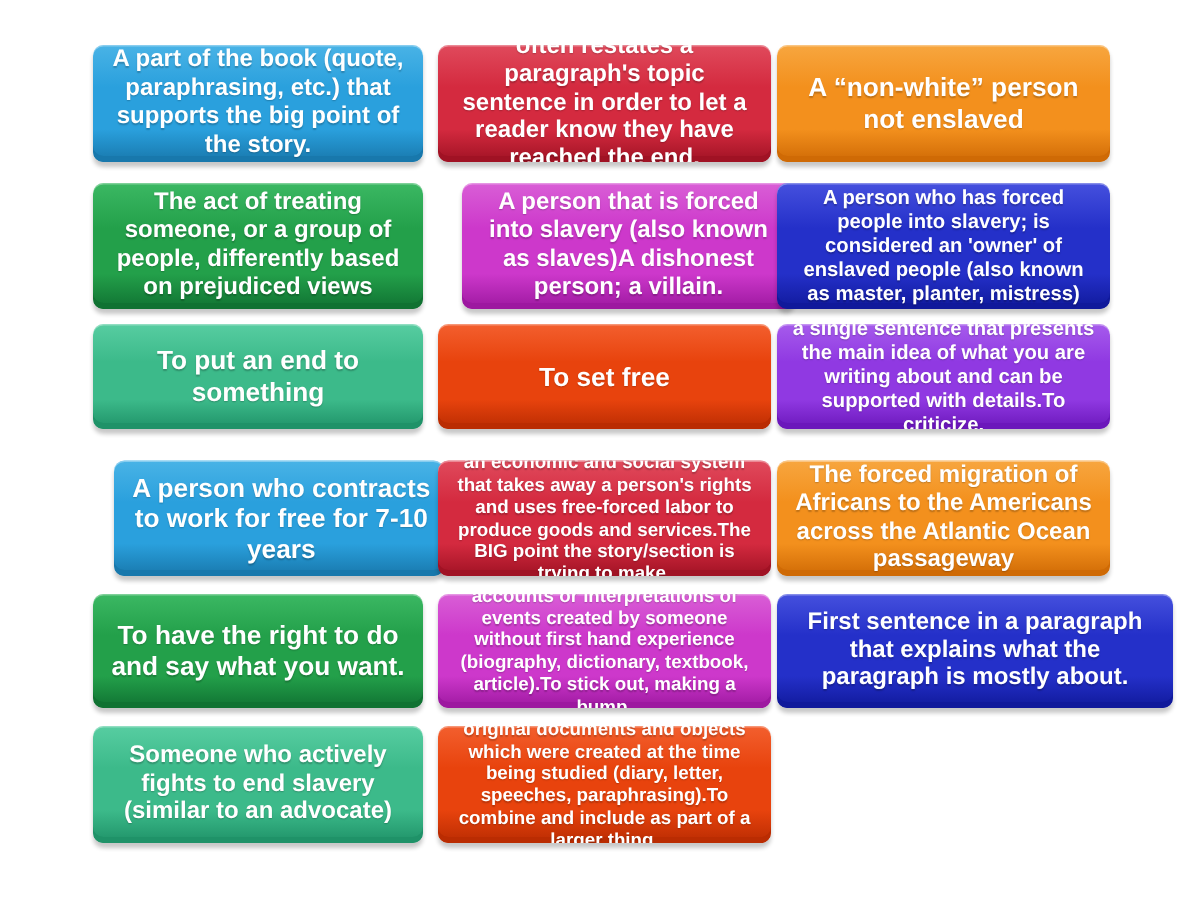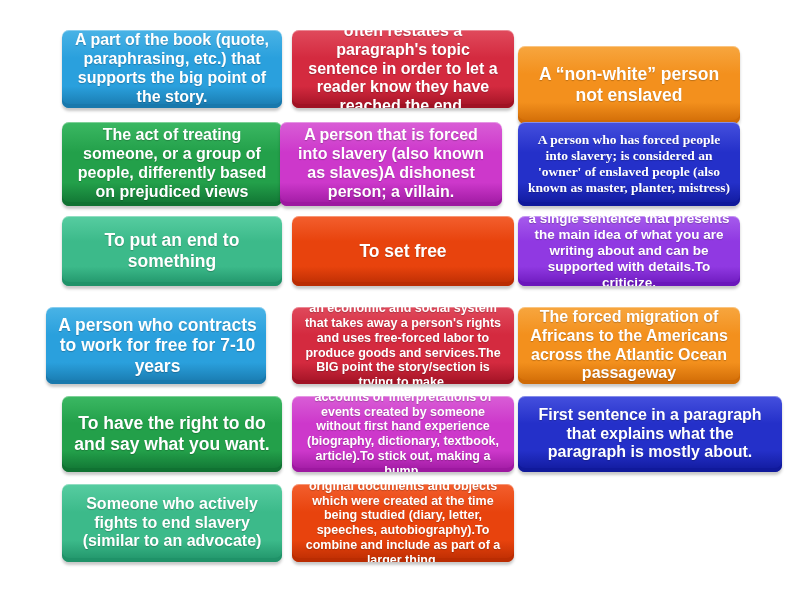--- a/index.html
+++ b/index.html
@@ -50,42 +50,42 @@
 </head>
 <body>
 
 <div id="board">
     <div class="tile fs-md" style="left: 62px; top: 30px; width: 220px; height: 78px; background: linear-gradient(rgb(73, 179, 230) 0%, rgb(42, 160, 221) 36%, rgb(42, 160, 221) 72%, rgb(24, 120, 172) 100%); box-shadow: rgba(255, 255, 255, 0.35) 0px 1px 0px inset, rgb(24, 120, 172) 0px -4px 0px inset, rgba(0, 0, 0, 0.22) 0px 3px 3px; align-items: center;">
       <span class="txt">A part of the book (quote, paraphrasing, etc.) that supports the big point of the story.</span>
     </div>
     <div class="tile fs-md" style="left: 292px; top: 30px; width: 222px; height: 78px; background: linear-gradient(rgb(224, 74, 92) 0%, rgb(212, 42, 63) 36%, rgb(212, 42, 63) 72%, rgb(160, 18, 36) 100%); box-shadow: rgba(255, 255, 255, 0.35) 0px 1px 0px inset, rgb(160, 18, 36) 0px -4px 0px inset, rgba(0, 0, 0, 0.22) 0px 3px 3px;">
       <span class="txt">often restates a paragraph's topic sentence in order to let a reader know they have reached the end.</span>
     </div>
-    <div class="tile fs-lg" style="left: 518px; top: 30px; width: 222px; height: 78px; background: linear-gradient(rgb(247, 166, 63) 0%, rgb(243, 144, 29) 36%, rgb(243, 144, 29) 72%, rgb(207, 106, 5) 100%); box-shadow: rgba(255, 255, 255, 0.35) 0px 1px 0px inset, rgb(207, 106, 5) 0px -4px 0px inset, rgba(0, 0, 0, 0.22) 0px 3px 3px; margin-top: 16px;">
+    <div class="tile fs-lg" style="left: 518px; top: 30px; width: 222px; height: 78px; background: linear-gradient(rgb(247, 166, 63) 0%, rgb(243, 144, 29) 36%, rgb(243, 144, 29) 72%, rgb(207, 106, 5) 100%); box-shadow: rgba(255, 255, 255, 0.35) 0px 1px 0px inset, rgb(207, 106, 5) 0px -4px 0px inset, rgba(0, 0, 0, 0.22) 0px 3px 3px;">
       <span class="txt">A “non-white” person not enslaved</span>
     </div>
     <div class="tile fs-md" style="left: 62px; top: 122px; width: 220px; height: 84px; background: linear-gradient(rgb(59, 184, 99) 0%, rgb(35, 160, 74) 36%, rgb(35, 160, 74) 72%, rgb(16, 114, 50) 100%); box-shadow: rgba(255, 255, 255, 0.35) 0px 1px 0px inset, rgb(16, 114, 50) 0px -4px 0px inset, rgba(0, 0, 0, 0.22) 0px 3px 3px; text-align: center;">
       <span class="txt">The act of treating someone, or a group of people, differently based on prejudiced views</span>
     </div>
-    <div class="tile fs-md" style="left: 280px; top: 122px; width: 222px; height: 84px; background: linear-gradient(rgb(217, 94, 214) 0%, rgb(205, 56, 203) 36%, rgb(205, 56, 203) 72%, rgb(157, 24, 160) 100%); box-shadow: rgba(255, 255, 255, 0.35) 0px 1px 0px inset, rgb(157, 24, 160) 0px -4px 0px inset, rgba(0, 0, 0, 0.22) 0px 3px 3px;">
+    <div class="tile fs-md" style="left: 308px; top: 122px; width: 222px; height: 84px; background: linear-gradient(rgb(217, 94, 214) 0%, rgb(205, 56, 203) 36%, rgb(205, 56, 203) 72%, rgb(157, 24, 160) 100%); box-shadow: rgba(255, 255, 255, 0.35) 0px 1px 0px inset, rgb(157, 24, 160) 0px -4px 0px inset, rgba(0, 0, 0, 0.22) 0px 3px 3px;">
       <span class="txt">A person that is forced into slavery (also known as slaves)A dishonest person; a villain.</span>
     </div>
-    <div class="tile fs-sm" style="left: 518px; top: 122px; width: 222px; height: 84px; background: linear-gradient(rgb(69, 80, 222) 0%, rgb(36, 48, 201) 36%, rgb(36, 48, 201) 72%, rgb(16, 25, 155) 100%); box-shadow: rgba(255, 255, 255, 0.35) 0px 1px 0px inset, rgb(16, 25, 155) 0px -4px 0px inset, rgba(0, 0, 0, 0.22) 0px 3px 3px; font-family: Liberation Serif, serif;">
+    <div class="tile fs-sm" style="left: 518px; top: 122px; width: 222px; height: 84px; background: linear-gradient(rgb(69, 80, 222) 0%, rgb(36, 48, 201) 36%, rgb(36, 48, 201) 72%, rgb(16, 25, 155) 100%); box-shadow: rgba(255, 255, 255, 0.35) 0px 1px 0px inset, rgb(16, 25, 155) 0px -4px 0px inset, rgba(0, 0, 0, 0.22) 0px 3px 3px;">
       <span class="txt">A person who has forced people into slavery; is considered an 'owner' of enslaved people (also known as master, planter, mistress)</span>
     </div>
     <div class="tile fs-lg" style="left: 62px; top: 216px; width: 220px; height: 70px; background: linear-gradient(rgb(87, 205, 161) 0%, rgb(60, 186, 138) 36%, rgb(60, 186, 138) 72%, rgb(31, 146, 104) 100%); box-shadow: rgba(255, 255, 255, 0.35) 0px 1px 0px inset, rgb(31, 146, 104) 0px -4px 0px inset, rgba(0, 0, 0, 0.22) 0px 3px 3px;">
       <span class="txt">To put an end to something</span>
     </div>
     <div class="tile fs-sm" style="left: 518px; top: 216px; width: 222px; height: 70px; background: linear-gradient(rgb(166, 91, 236) 0%, rgb(144, 57, 226) 36%, rgb(144, 57, 226) 72%, rgb(107, 23, 187) 100%); box-shadow: rgba(255, 255, 255, 0.35) 0px 1px 0px inset, rgb(107, 23, 187) 0px -4px 0px inset, rgba(0, 0, 0, 0.22) 0px 3px 3px;">
       <span class="txt">a single sentence that presents the main idea of what you are writing about and can be supported with details.To criticize.</span>
     </div>
     <div class="tile fs-lg" style="left: 292px; top: 216px; width: 222px; height: 70px; background: linear-gradient(rgb(243, 95, 46) 0%, rgb(232, 67, 13) 36%, rgb(232, 67, 13) 72%, rgb(186, 44, 2) 100%); box-shadow: rgba(255, 255, 255, 0.35) 0px 1px 0px inset, rgb(186, 44, 2) 0px -4px 0px inset, rgba(0, 0, 0, 0.22) 0px 3px 3px;">
       <span class="txt">To set free</span>
     </div>
-    <div class="tile fs-lg" style="left: 46px; top: 307px; width: 220px; height: 77px; background: linear-gradient(rgb(73, 179, 230) 0%, rgb(42, 160, 221) 36%, rgb(42, 160, 221) 72%, rgb(24, 120, 172) 100%); box-shadow: rgba(255, 255, 255, 0.35) 0px 1px 0px inset, rgb(24, 120, 172) 0px -4px 0px inset, rgba(0, 0, 0, 0.22) 0px 3px 3px; padding-left: 12px;">
+    <div class="tile fs-lg" style="left: 76px; top: 307px; width: 220px; height: 77px; background: linear-gradient(rgb(73, 179, 230) 0%, rgb(42, 160, 221) 36%, rgb(42, 160, 221) 72%, rgb(24, 120, 172) 100%); box-shadow: rgba(255, 255, 255, 0.35) 0px 1px 0px inset, rgb(24, 120, 172) 0px -4px 0px inset, rgba(0, 0, 0, 0.22) 0px 3px 3px; padding-left: 12px;">
       <span class="txt">A person who contracts to work for free for 7-10 years</span>
     </div>
     <div class="tile fs-xs" style="left: 292px; top: 307px; width: 222px; height: 77px; background: linear-gradient(rgb(224, 74, 92) 0%, rgb(212, 42, 63) 36%, rgb(212, 42, 63) 72%, rgb(160, 18, 36) 100%); box-shadow: rgba(255, 255, 255, 0.35) 0px 1px 0px inset, rgb(160, 18, 36) 0px -4px 0px inset, rgba(0, 0, 0, 0.22) 0px 3px 3px;">
       <span class="txt">an economic and social system that takes away a person's rights and uses free-forced labor to produce goods and services.The BIG point the story/section is trying to make.</span>
     </div>
     <div class="tile fs-md" style="left: 518px; top: 307px; width: 222px; height: 77px; background: linear-gradient(rgb(247, 166, 63) 0%, rgb(243, 144, 29) 36%, rgb(243, 144, 29) 72%, rgb(207, 106, 5) 100%); box-shadow: rgba(255, 255, 255, 0.35) 0px 1px 0px inset, rgb(207, 106, 5) 0px -4px 0px inset, rgba(0, 0, 0, 0.22) 0px 3px 3px;">
       <span class="txt">The forced migration of Africans to the Americans across the Atlantic Ocean passageway</span>
     </div>
     <div class="tile fs-lg" style="left: 62px; top: 396px; width: 220px; height: 76px; background: linear-gradient(rgb(59, 184, 99) 0%, rgb(35, 160, 74) 36%, rgb(35, 160, 74) 72%, rgb(16, 114, 50) 100%); box-shadow: rgba(255, 255, 255, 0.35) 0px 1px 0px inset, rgb(16, 114, 50) 0px -4px 0px inset, rgba(0, 0, 0, 0.22) 0px 3px 3px;">
       <span class="txt">To have the right to do and say what you want.</span>
@@ -93,15 +93,15 @@
     <div class="tile fs-xs" style="left: 292px; top: 396px; width: 222px; height: 76px; background: linear-gradient(rgb(217, 94, 214) 0%, rgb(205, 56, 203) 36%, rgb(205, 56, 203) 72%, rgb(157, 24, 160) 100%); box-shadow: rgba(255, 255, 255, 0.35) 0px 1px 0px inset, rgb(157, 24, 160) 0px -4px 0px inset, rgba(0, 0, 0, 0.22) 0px 3px 3px;">
       <span class="txt">accounts or interpretations of events created by someone without first hand experience (biography, dictionary, textbook, article).To stick out, making a bump.</span>
     </div>
     <div class="tile fs-md" style="left: 518px; top: 396px; width: 264px; height: 76px; background: linear-gradient(rgb(69, 80, 222) 0%, rgb(36, 48, 201) 36%, rgb(36, 48, 201) 72%, rgb(16, 25, 155) 100%); box-shadow: rgba(255, 255, 255, 0.35) 0px 1px 0px inset, rgb(16, 25, 155) 0px -4px 0px inset, rgba(0, 0, 0, 0.22) 0px 3px 3px;">
       <span class="txt">First sentence in a paragraph that explains what the paragraph is mostly about.</span>
     </div>
     <div class="tile fs-md" style="left: 62px; top: 484px; width: 220px; height: 78px; background: linear-gradient(rgb(87, 205, 161) 0%, rgb(60, 186, 138) 36%, rgb(60, 186, 138) 72%, rgb(31, 146, 104) 100%); box-shadow: rgba(255, 255, 255, 0.35) 0px 1px 0px inset, rgb(31, 146, 104) 0px -4px 0px inset, rgba(0, 0, 0, 0.22) 0px 3px 3px;">
       <span class="txt">Someone who actively fights to end slavery (similar to an advocate)</span>
     </div>
     <div class="tile fs-xs" style="left: 292px; top: 484px; width: 222px; height: 78px; background: linear-gradient(rgb(243, 95, 46) 0%, rgb(232, 67, 13) 36%, rgb(232, 67, 13) 72%, rgb(186, 44, 2) 100%); box-shadow: rgba(255, 255, 255, 0.35) 0px 1px 0px inset, rgb(186, 44, 2) 0px -4px 0px inset, rgba(0, 0, 0, 0.22) 0px 3px 3px;">
-      <span class="txt">original documents and objects which were created at the time being studied (diary, letter, speeches, autobiography).To combine and include as part of a larger thing.</span>
+      <span class="txt">original documents and objects which were created at the time being studied (diary, letter, speeches, paraphrasing).To combine and include as part of a larger thing.</span>
     </div>
   </div>
 
 </body></html>

